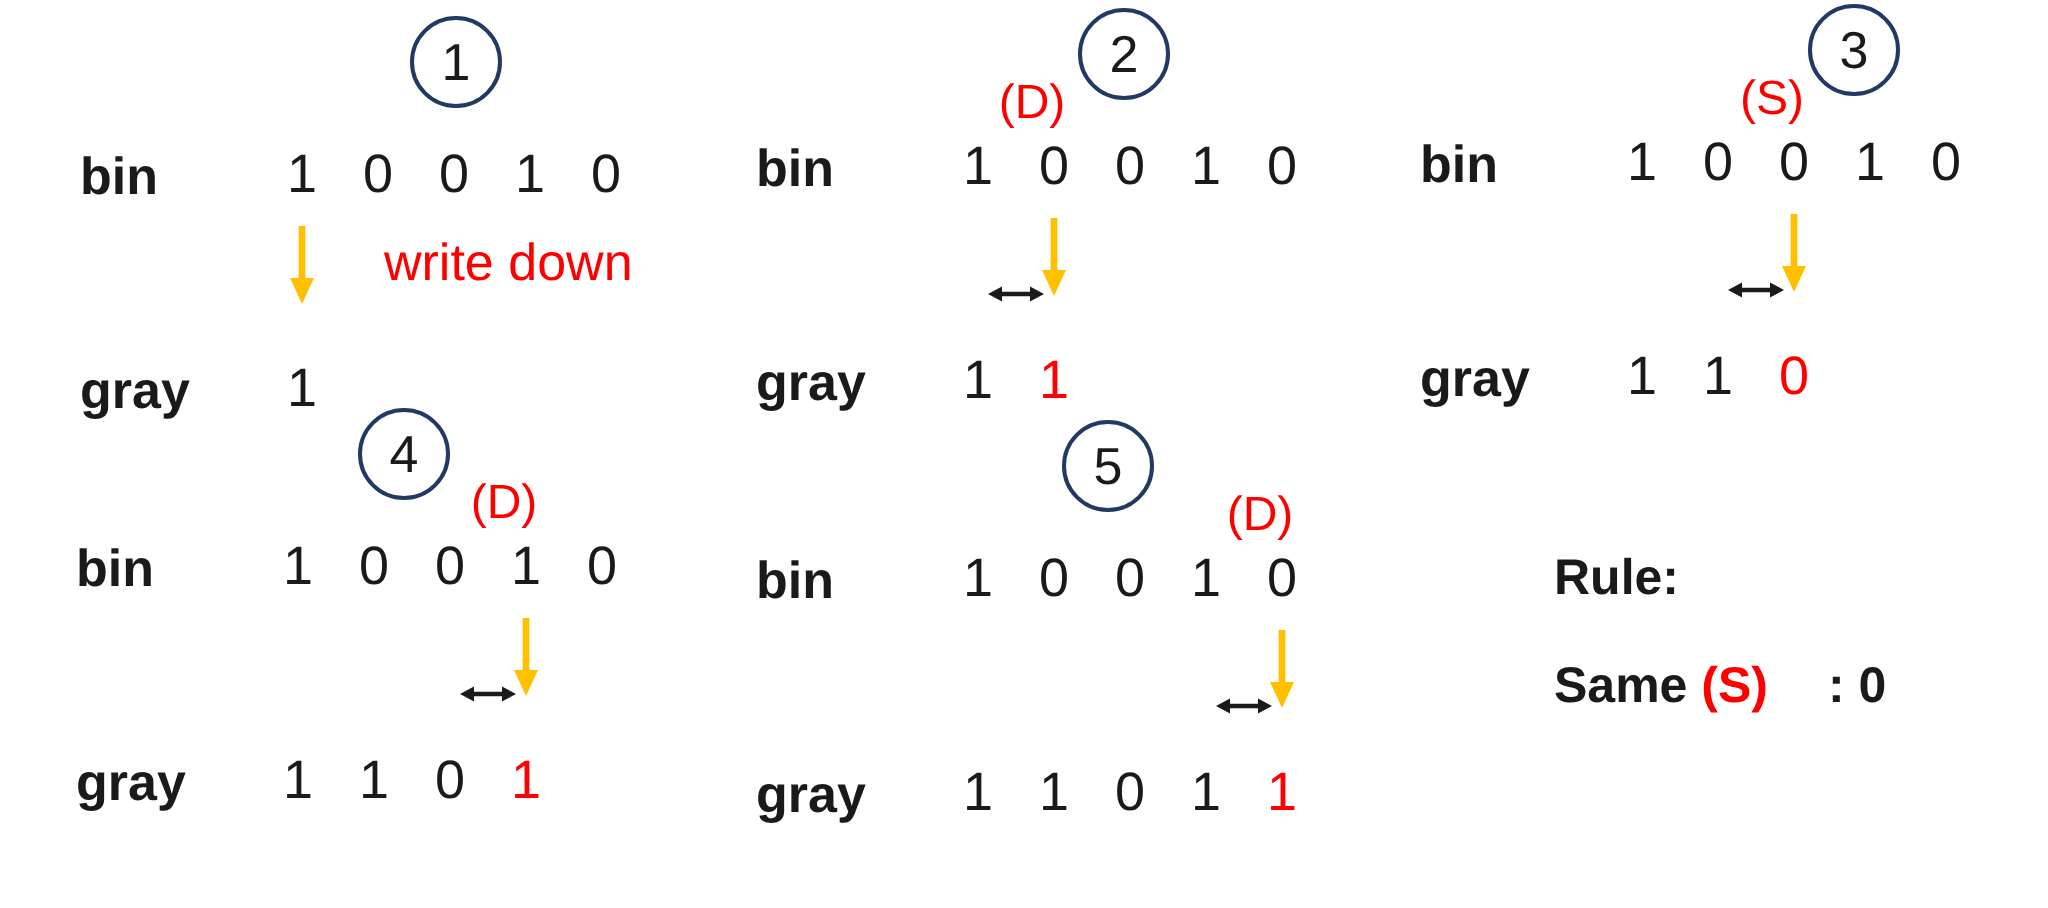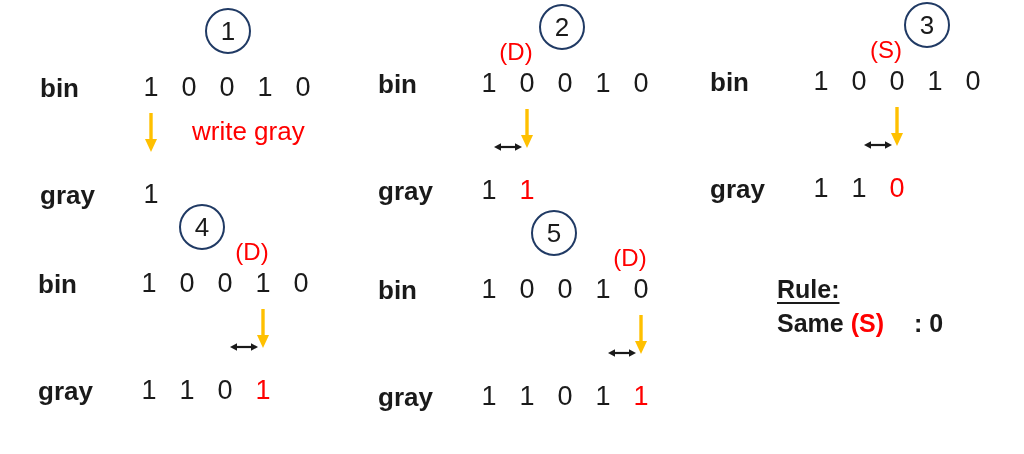--- a/index.html
+++ b/index.html
@@ -52,23 +52,23 @@
     position:absolute; left:152px; top:108px;
     color:var(--red); font-size:26px; white-space:nowrap;
   }
 
   .rulebox{
     position:absolute; left:777px; top:272px;
     font-size:25px; font-weight:700; line-height:34px; color:var(--ink);
   }
   .ruletitle{
     display:inline-block;
-    text-decoration:underline; text-decoration-thickness:2px; text-underline-offset:4px;
-  }
-  .rl{display:inline-block; min-width:137px;}
+    text-decoration-thickness:2px; text-underline-offset:4px;
+  }
+  .rl{display:inline-block; min-width:137px;margin-top:20px;}
   .red{color:var(--red);}
 </style>
 </head>
 <body>
 
 <div class="canvas">
 
   <section class="step p1">
     <div class="circle">
         <span class="stepnum">1</span>
@@ -84,21 +84,21 @@
           <span class="bit">0</span>
         </div>
 
     </div>
     <div class="downarrow" style="left: 103px;">
       <svg width="16" height="42" viewBox="0 0 16 42">
           <line x1="8" y1="1" x2="8" y2="28" stroke="currentColor" stroke-width="3.4"></line>
           <polygon points="2,27 14,27 8,40" fill="currentColor"></polygon>
         </svg>
     </div>
-    <div class="note">write gray</div>
+    <div class="note">write down</div>
     <div class="row grayrow">
       <span class="rowlabel graylabel">gray</span>
       <div class="bits graybits">
           <span class="bit">1</span>
         </div>
     </div>
   </section>
 
   <section class="step p2">
     <div class="circle">

